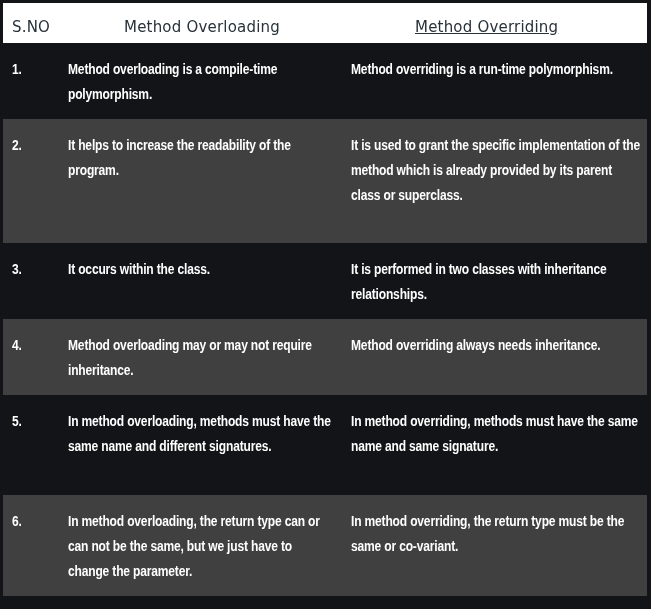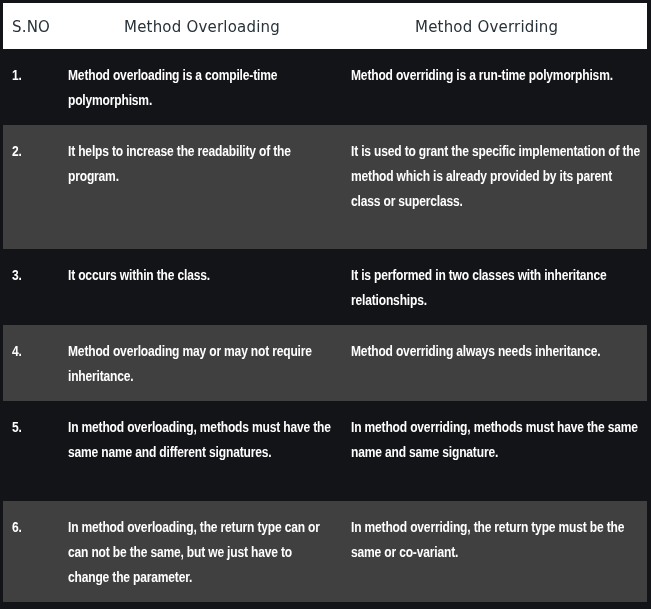--- a/index.html
+++ b/index.html
@@ -22,36 +22,36 @@
     table {
       border-collapse: collapse;
       width: 644px;
       table-layout: fixed;
     }
     col.c1 { width: 56px; }
     col.c2 { width: 283px; }
     col.c3 { width: 305px; }
     thead tr {
       background: #ffffff;
-      height: 46px;
+      height: 40px;
     }
     th {
       font-weight: normal;
       color: #273239;
       font-size: 15px;
       letter-spacing: 0.2px;
       vertical-align: top;
       padding: 15px 0 0 0;
       text-align: left;
       font-family: "DejaVu Sans", sans-serif;
       transform-origin: left top;
     }
     th.h1 { padding-left: 9px; }
     th.h2 { padding-left: 65px; }
-    th.h3 { padding-left: 73px; }
+    th.h3 { padding-left: 73px; text-decoration: underline; }
     tbody td {
       color: #ffffff;
       font-size: 14px;
       line-height: 25px;
       vertical-align: top;
       padding-top: 14px;
       padding-bottom: 12px;
       font-family: "Liberation Sans", sans-serif;
       font-weight: bold;
       letter-spacing: -0.2px;

